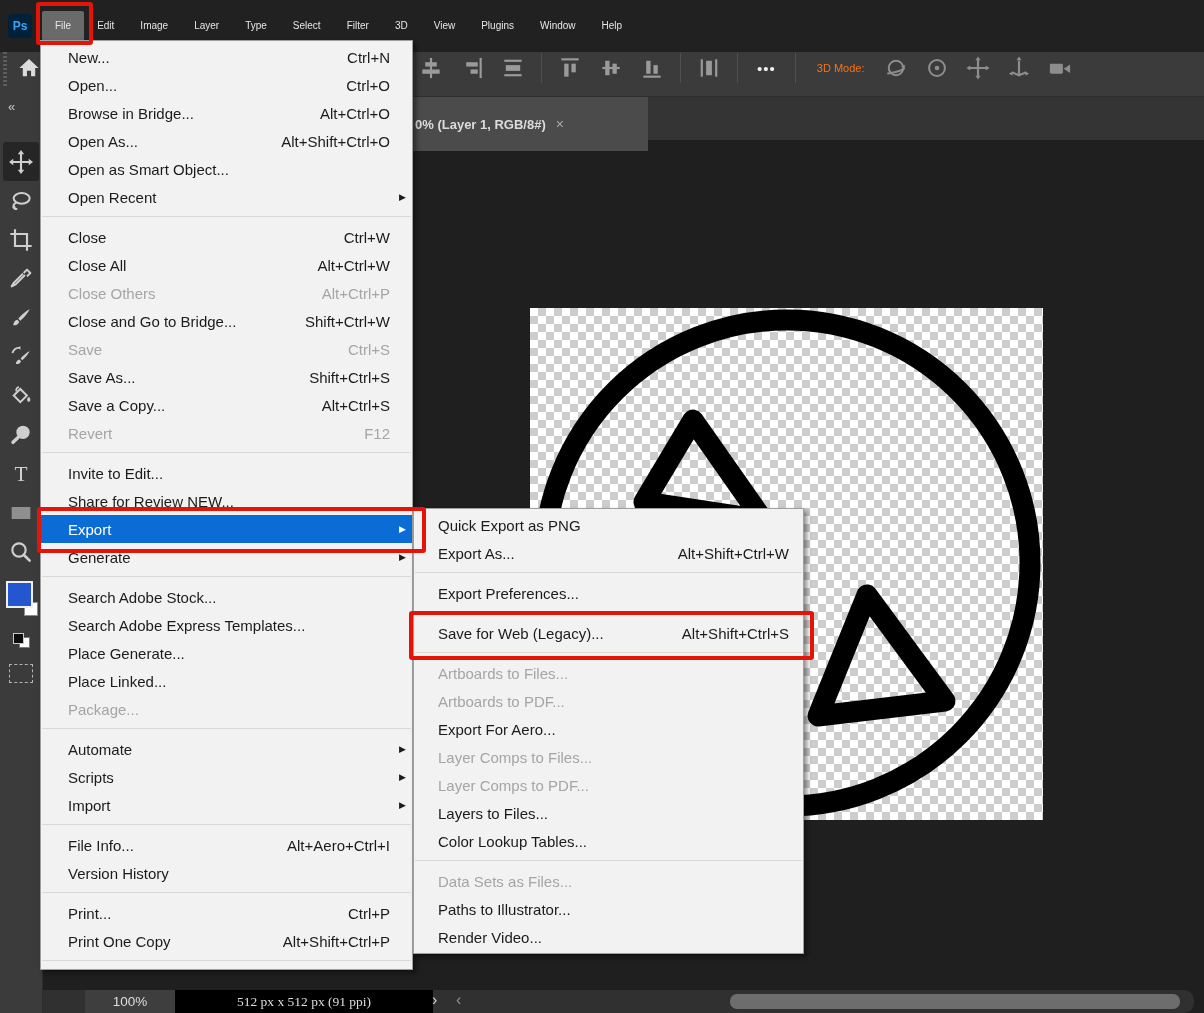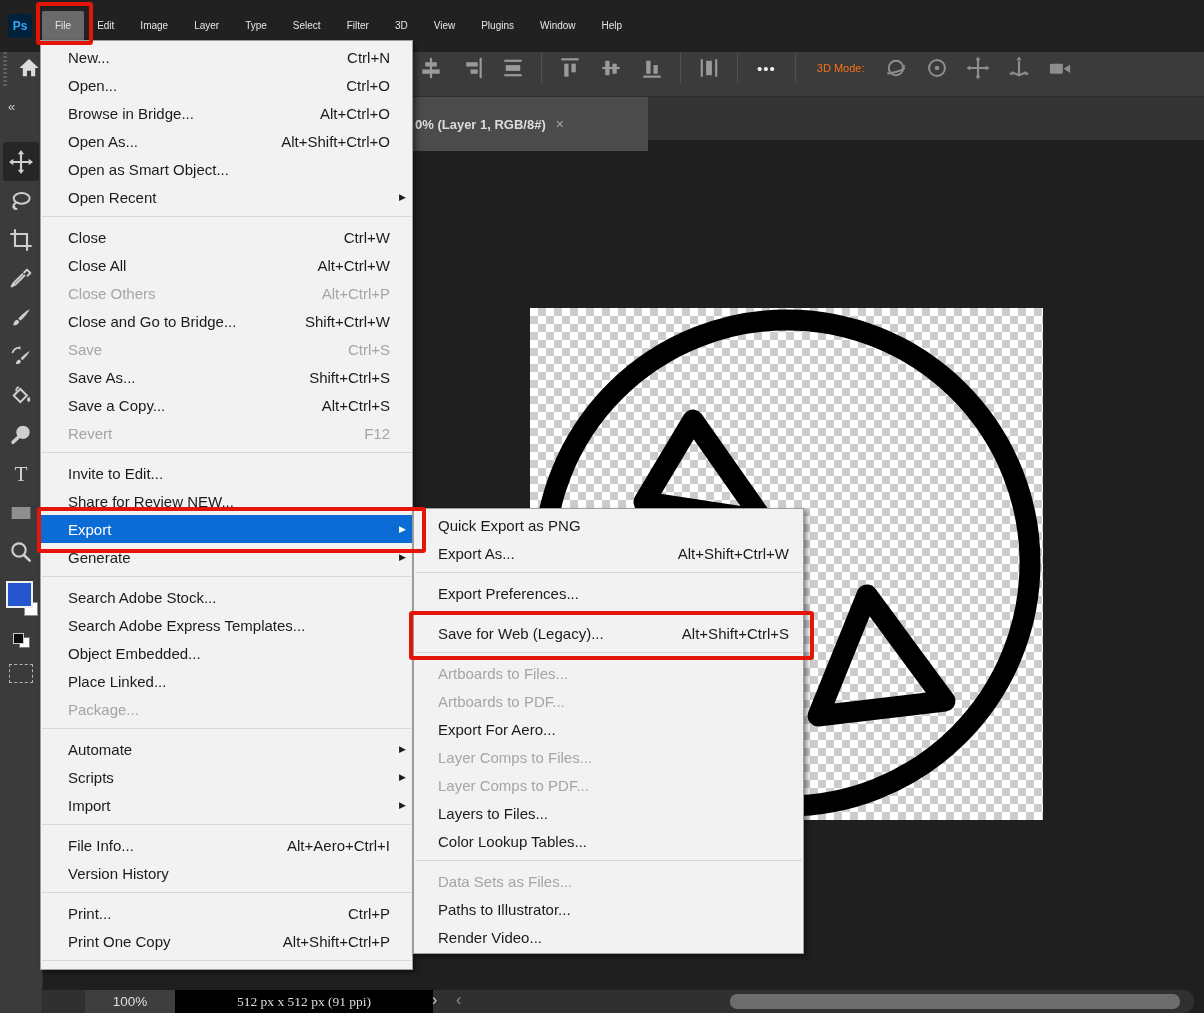--- a/index.html
+++ b/index.html
@@ -408,21 +408,21 @@
         <span class="mi-label">Search Adobe Stock...</span>
         <span class="mi-shortcut"></span>
         <span class="mi-arrow"></span>
       </div>
       <div class="menu-item">
         <span class="mi-label">Search Adobe Express Templates...</span>
         <span class="mi-shortcut"></span>
         <span class="mi-arrow"></span>
       </div>
       <div class="menu-item">
-        <span class="mi-label">Object Embedded...</span>
+        <span class="mi-label">Place Generate...</span>
         <span class="mi-shortcut"></span>
         <span class="mi-arrow"></span>
       </div>
       <div class="menu-item">
         <span class="mi-label">Place Linked...</span>
         <span class="mi-shortcut"></span>
         <span class="mi-arrow"></span>
       </div>
       <div class="menu-item disabled">
         <span class="mi-label">Package...</span>

